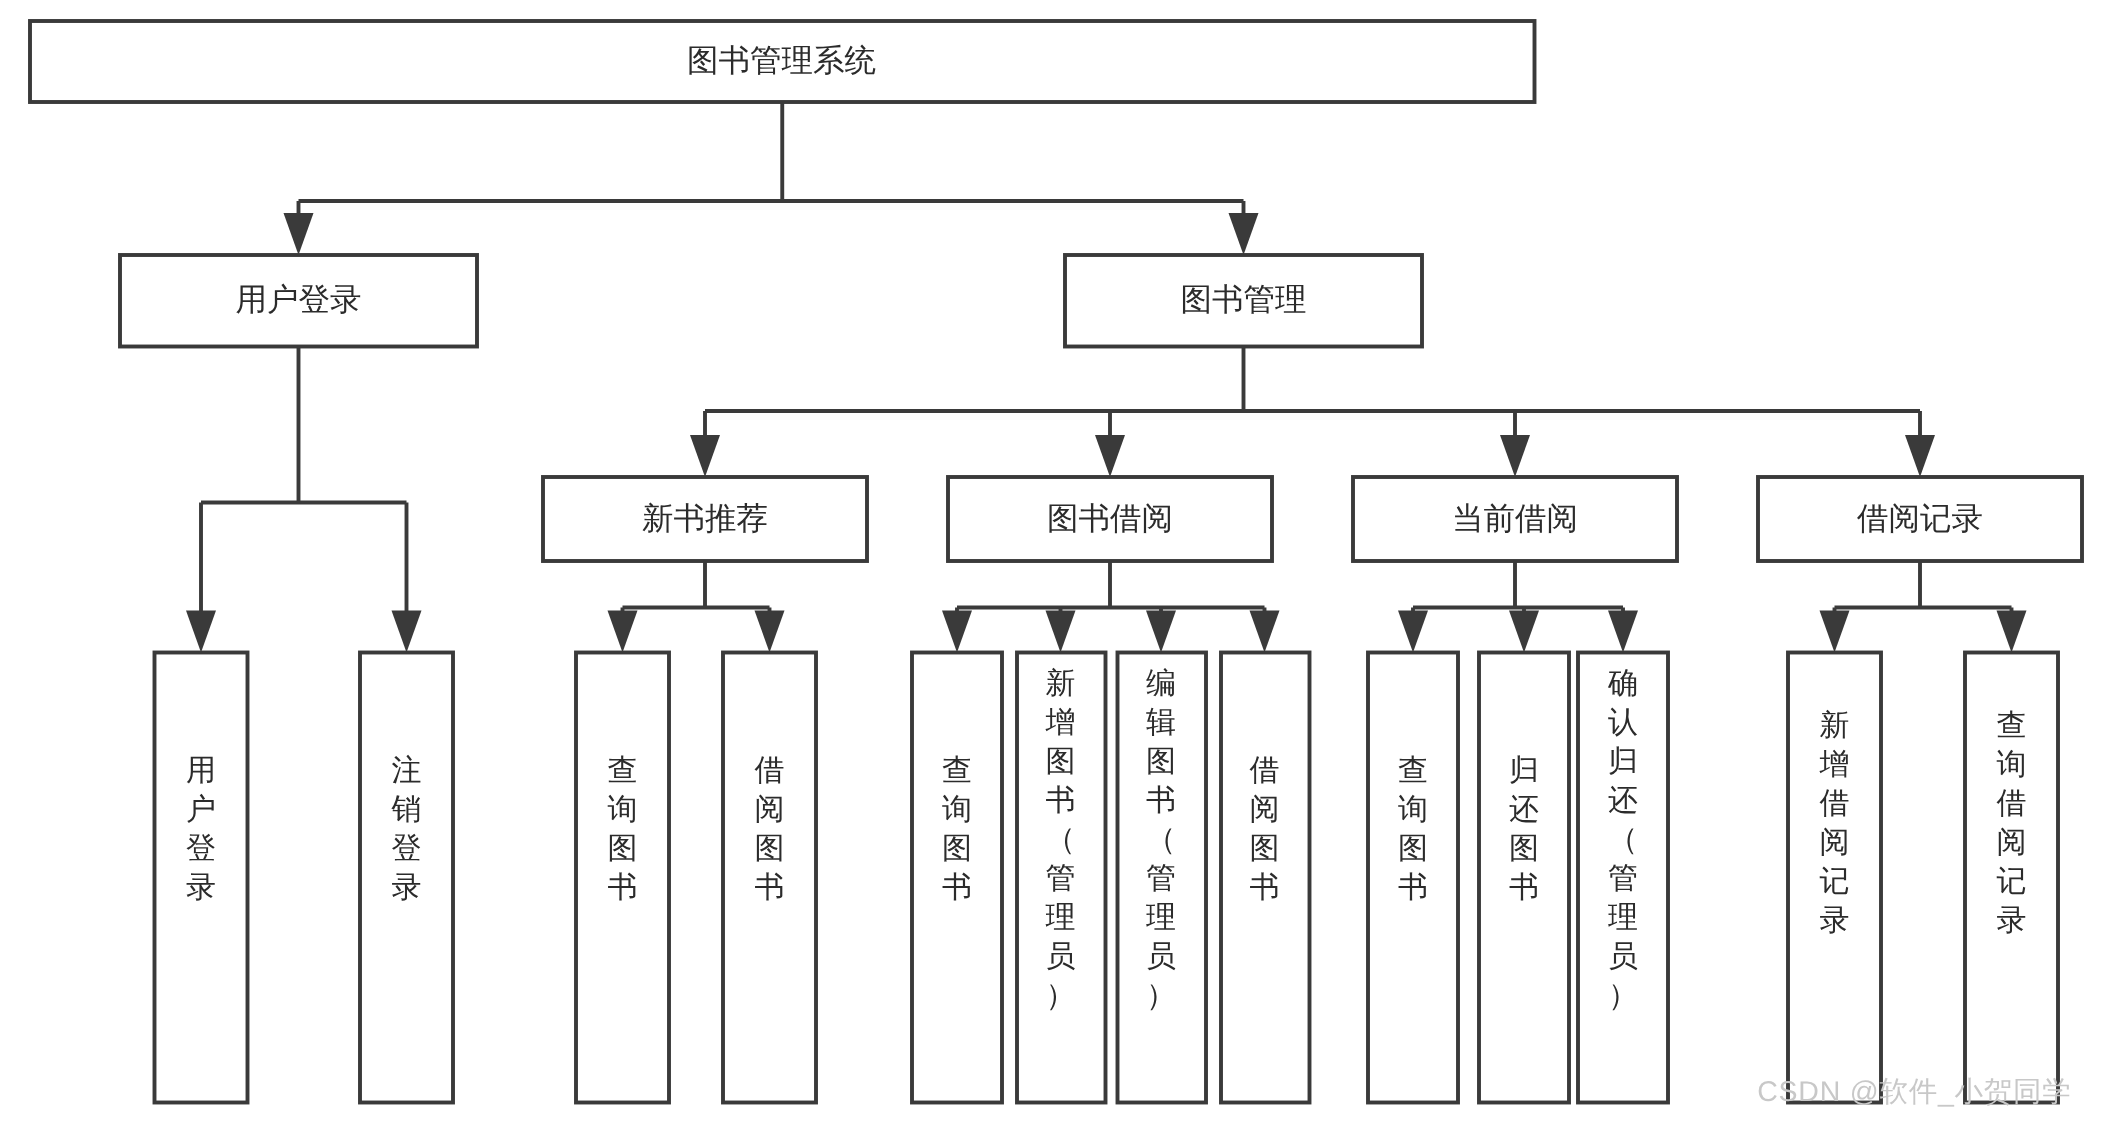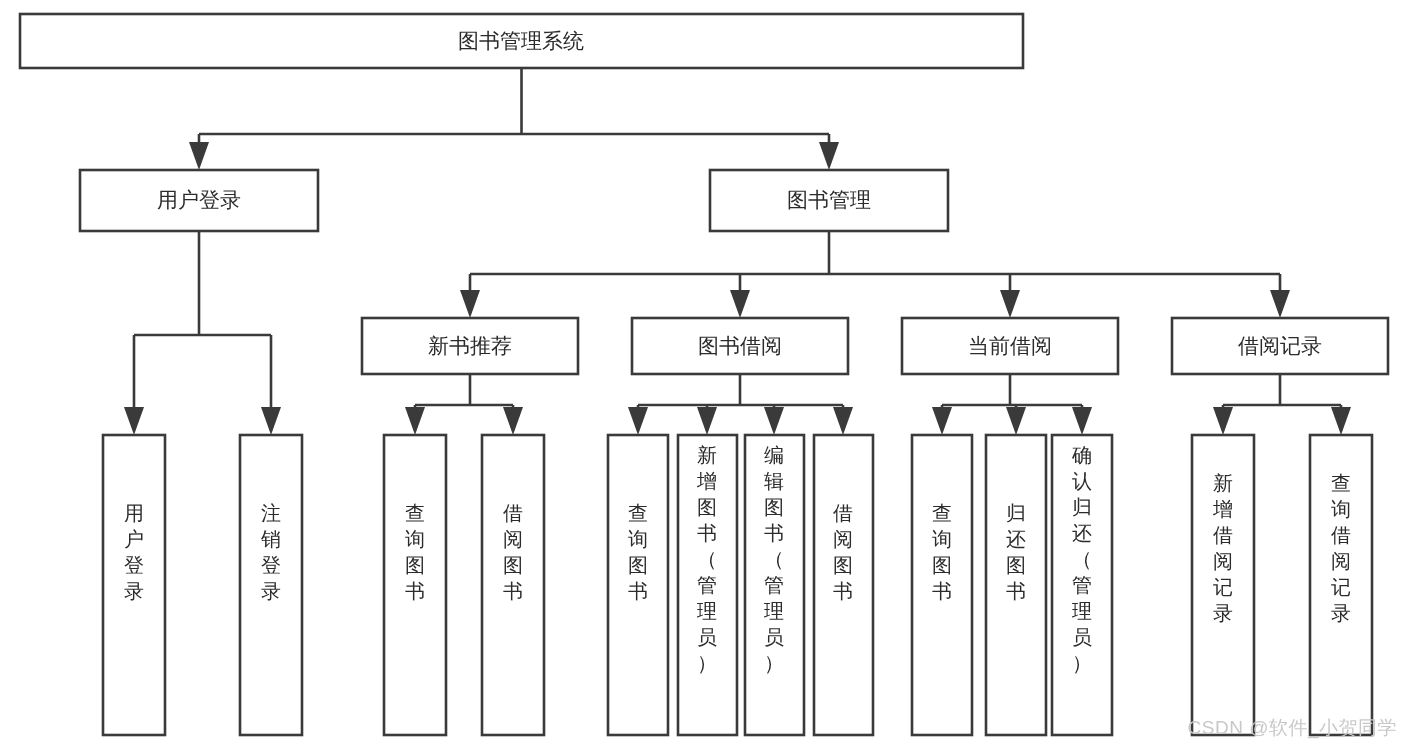--- a/index.html
+++ b/index.html
@@ -49,21 +49,21 @@
     stroke-width: 2.6;
     fill: none;
     stroke-linecap: butt;
   }
   .arrow-head {
     fill: #3a3a3a;
     stroke: none;
   }
   .watermark {
     position: absolute;
-    right: 8px;
+    right: 24px;
     bottom: 6px;
     font-family: "Liberation Sans", "DejaVu Sans", sans-serif;
     font-size: 19px;
     color: #c8c8c8;
     letter-spacing: 0.5px;
     white-space: nowrap;
     user-select: none;
   }
 </style>
 </head>

